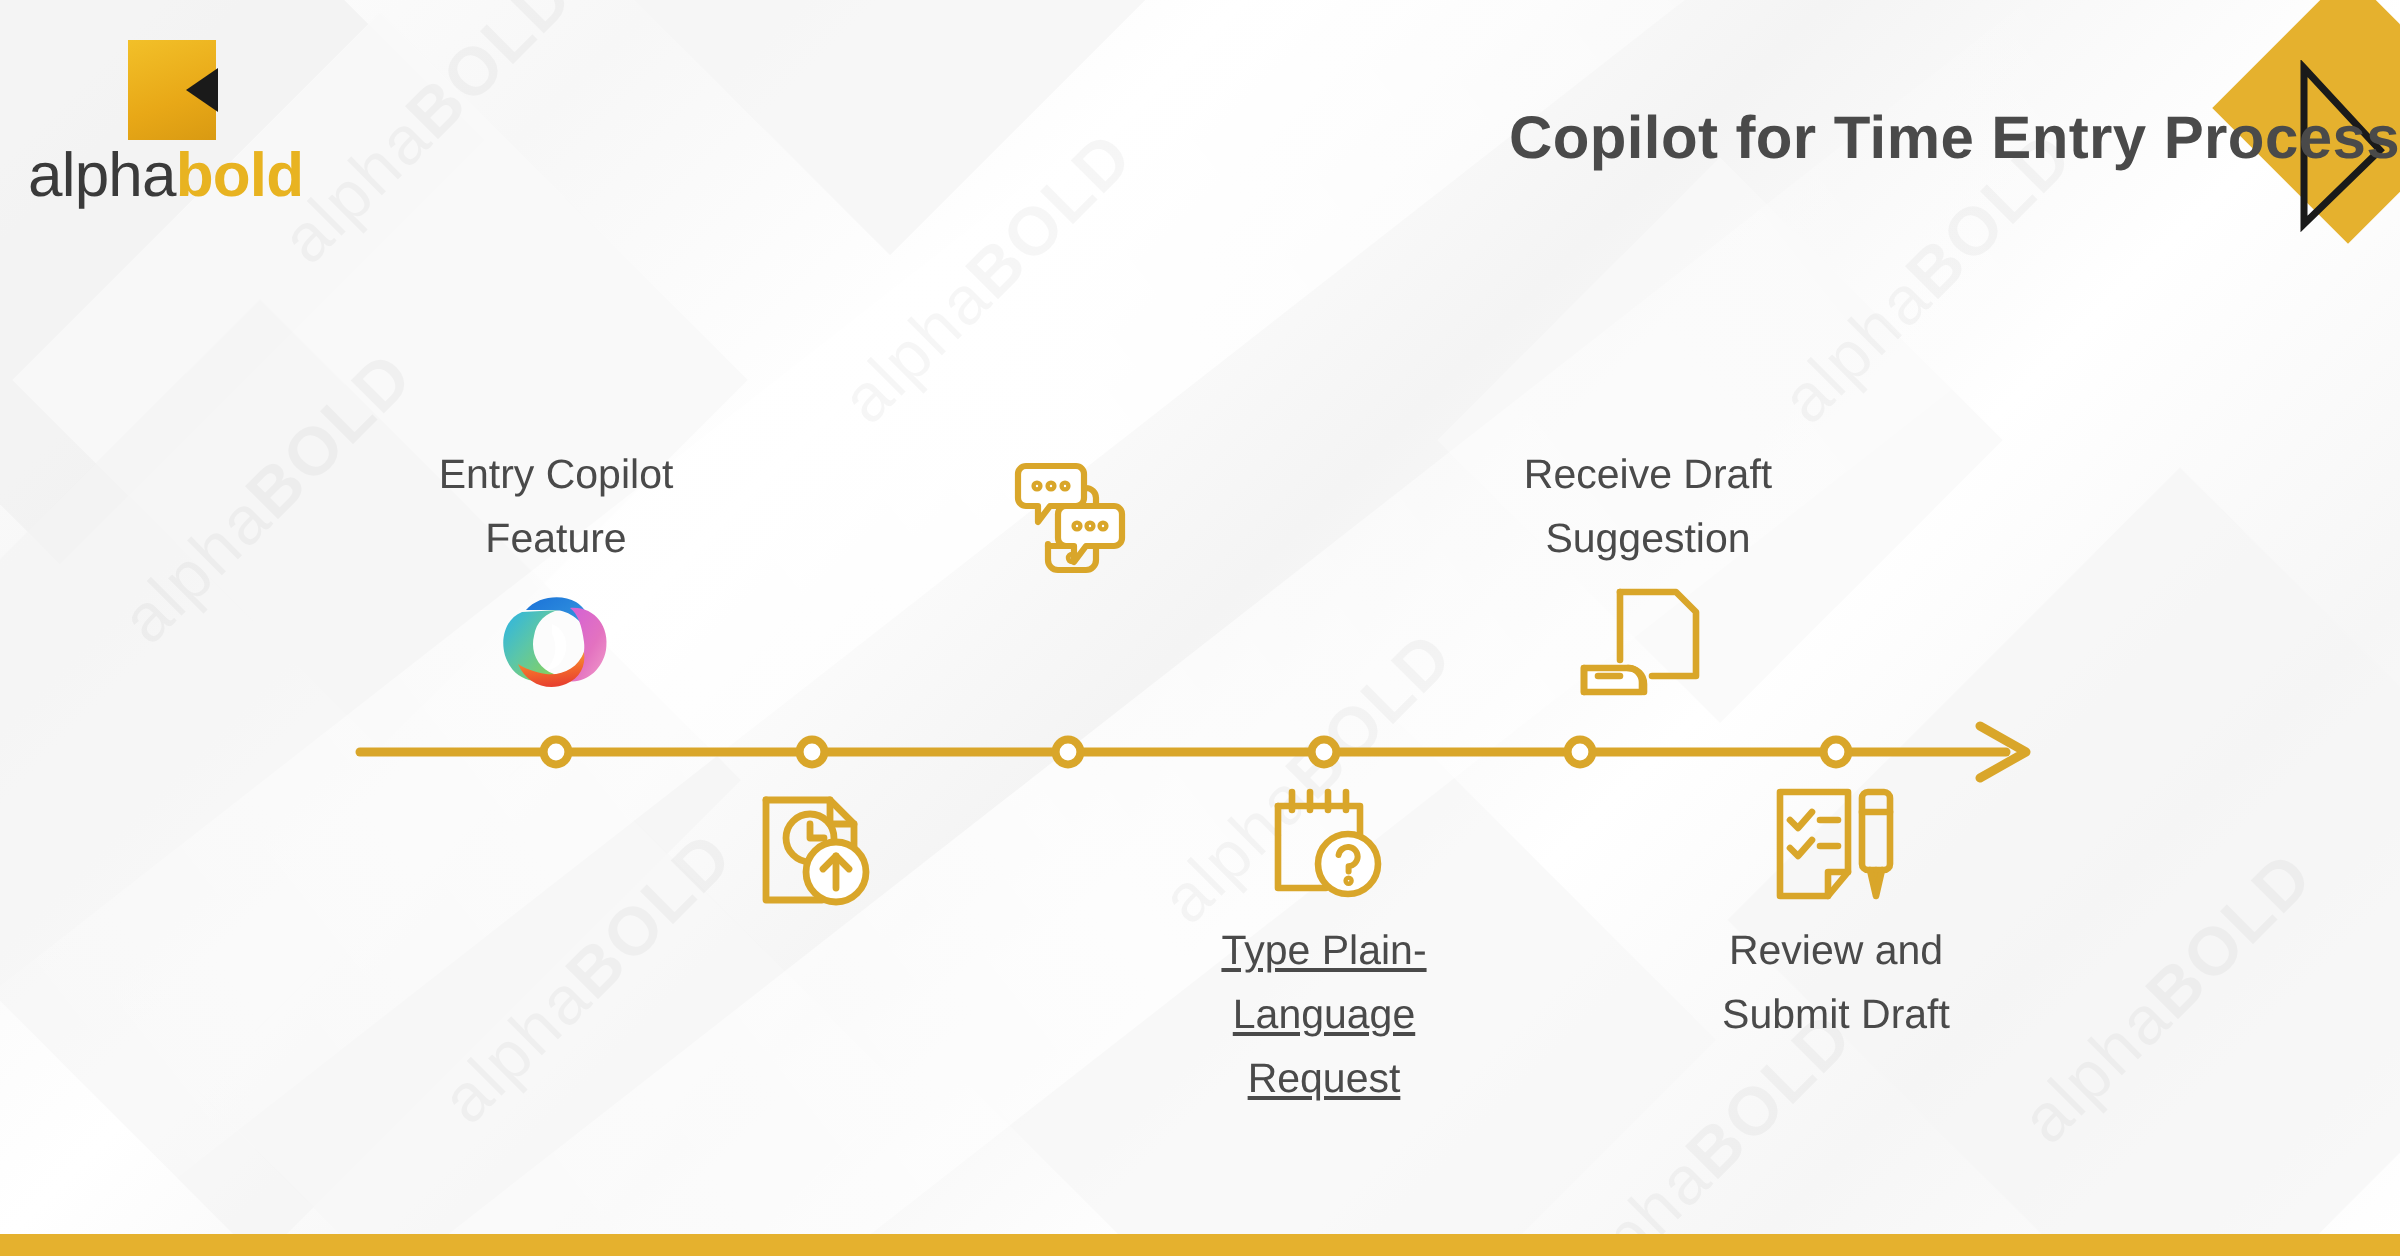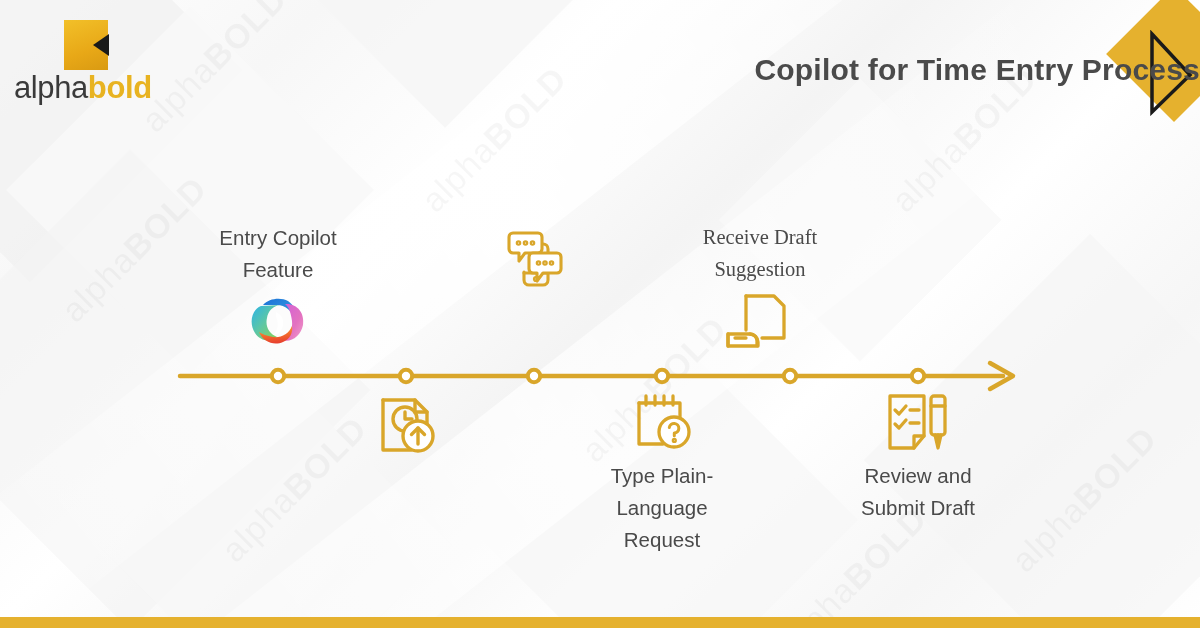--- a/index.html
+++ b/index.html
@@ -235,21 +235,21 @@
       <circle cx="33.5" cy="15" r="1.7" stroke-width="2.2"></circle>
 
       <path d="M34 25 H58 a4 4 0 0 1 4 4 V41 a4 4 0 0 1 -4 4 H44 l-6 8 v-8 H34 a4 4 0 0 1 -4 -4 V29 a4 4 0 0 1 4 -4 Z" fill="#ffffff"></path>
       <circle cx="39.5" cy="35" r="1.7" stroke-width="2.2"></circle>
       <circle cx="46" cy="35" r="1.7" stroke-width="2.2"></circle>
       <circle cx="52.5" cy="35" r="1.7" stroke-width="2.2"></circle>
     </svg>
   </div>
 </div>
 
-<div class="stage below" style="left:562px; top:392px;">
+<div class="stage below" style="left:562px; top:392px;text-decoration:underline;">
   <div class="icon">
     <svg width="66" height="62" viewBox="0 0 66 62" fill="none" stroke="#D9A62A" stroke-width="3.3" stroke-linecap="round" stroke-linejoin="round">
 
       <path d="M17 4 V13"></path>
         <path d="M26 4 V13"></path>
         <path d="M35 4 V13"></path>
         <path d="M44 4 V13"></path>
 
       <path d="M10 11 H51 V26"></path>
       <path d="M10 11 V52 H34"></path>
@@ -257,21 +257,21 @@
       <circle cx="45" cy="40" r="15" fill="#ffffff"></circle>
       <path d="M40.3 35.5 a4.8 4.8 0 1 1 5 5.6 v2.6" stroke-width="3"></path>
       <circle cx="45.3" cy="48.4" r="1.5" stroke-width="2.2"></circle>
     </svg>
   </div>
   <div class="label">Type Plain-
 Language
 Request</div>
 </div>
 
-<div class="stage above" style="left:660px; top:222px;font-family:Liberation Serif, serif;">
+<div class="stage above" style="left:724px; top:222px;">
   <div class="label">Receive Draft
 Suggestion</div>
   <div class="icon">
     <svg width="72" height="62" viewBox="0 0 72 62" fill="none" stroke="#D9A62A" stroke-width="3.3" stroke-linecap="round" stroke-linejoin="round">
 
       <path d="M22 4 H50 L60 14 V46 H38"></path>
       <path d="M22 4 V38"></path>
 
       <path d="M4 42 H26 a7 7 0 0 1 7 7 v5 H4 Z" fill="#ffffff"></path>
       <path d="M11 46 H22"></path>

